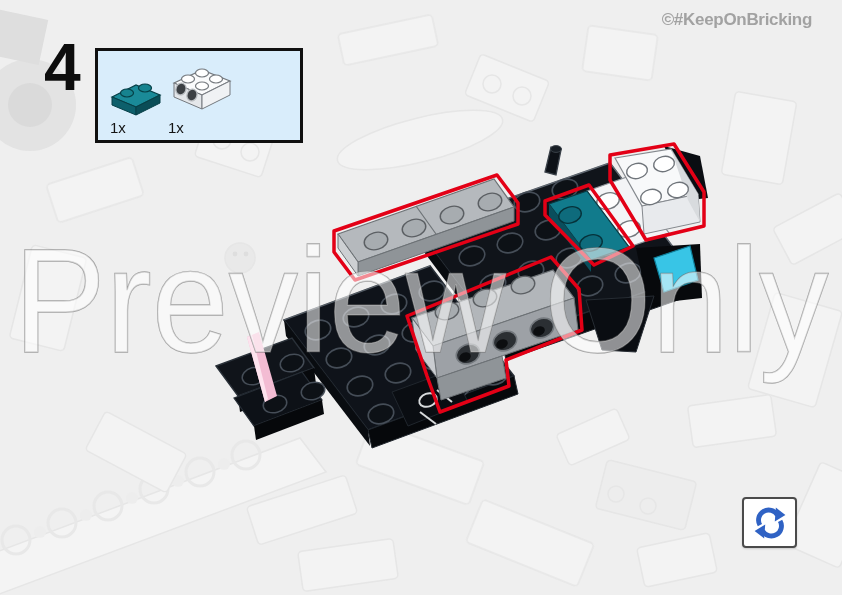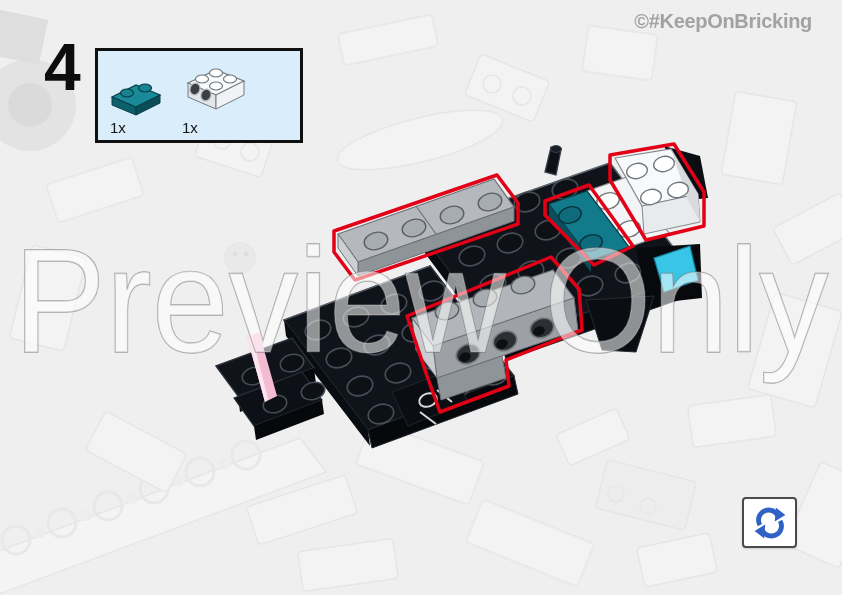--- a/index.html
+++ b/index.html
@@ -4,25 +4,25 @@
 <style>
   html,body{margin:0;padding:0;}
   body{font-family:"Liberation Sans", sans-serif; background:#e9e9ea;}
   #stage{position:relative;width:842px;height:595px;overflow:hidden;background:#efefef;}
   .abs{position:absolute;}
   
   #bg-art{left:0;top:0;}
   
   #step-number{left:44px;top:34px;font-size:66px;font-weight:700;color:#0d0d0d;line-height:1;}
   
-  #parts-box{left:95px;top:48px;width:208px;height:95px;background:#d9edfb;border:3px solid #101010;box-sizing:border-box;display:flex;align-items:flex-end;padding:6px 6px 4px 8px;gap:14px;}
+  #parts-box{left:95px;top:48px;width:208px;height:95px;background:#d9edfb;border:3px solid #101010;box-sizing:border-box;display:flex;align-items:flex-end;padding:6px 6px 4px 8px;gap:0;}
   .part-col{display:flex;flex-direction:column;align-items:flex-start;}
   .part-count{font-size:15px;color:#141414;margin-top:1px;padding-left:4px;}
   
-  #copyright{right:30px;top:10px;font-size:20px;font-weight:700;color:#a2a2a2;letter-spacing:-0.3px;}
+  #copyright{right:30px;top:10px;font-size:17px;font-weight:700;color:#a2a2a2;letter-spacing:-0.3px;}
   
   #watermark-svg{left:0;top:0;pointer-events:none;}
   
   #refresh-btn{left:742px;top:497px;width:55px;height:51px;background:#ffffff;border:2px solid #4b4b4b;border-radius:4px;box-sizing:border-box;display:flex;align-items:center;justify-content:center;cursor:pointer;box-shadow:0 1px 2px rgba(0,0,0,0.15);}
 </style>
 </head>
 <body>
 
 <div id="stage">
 

